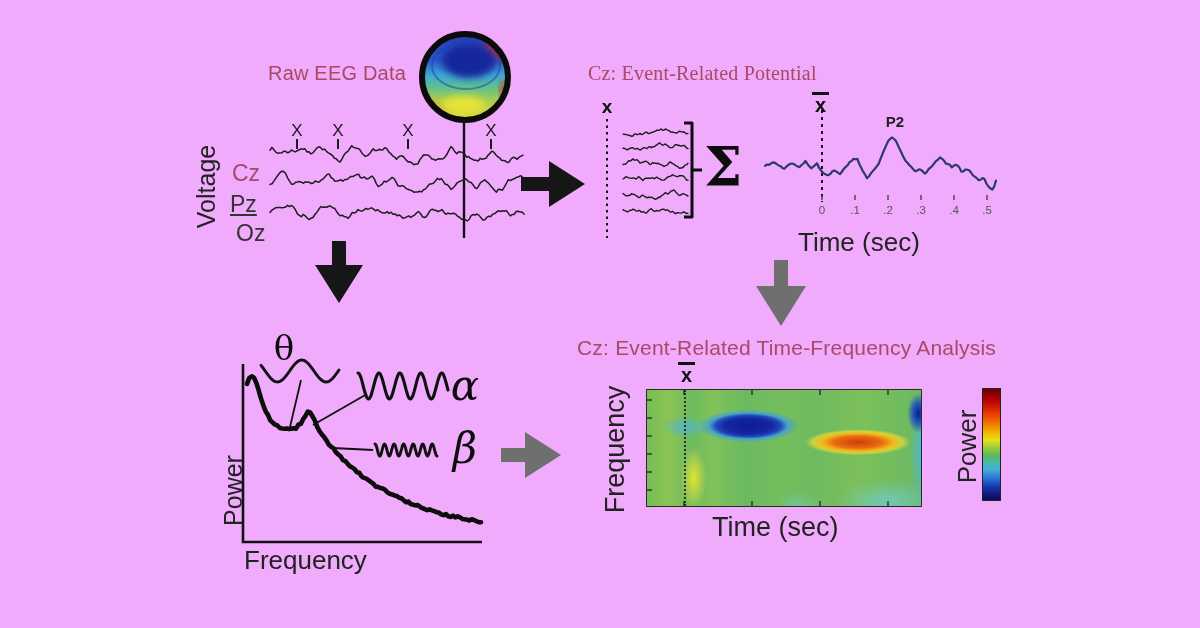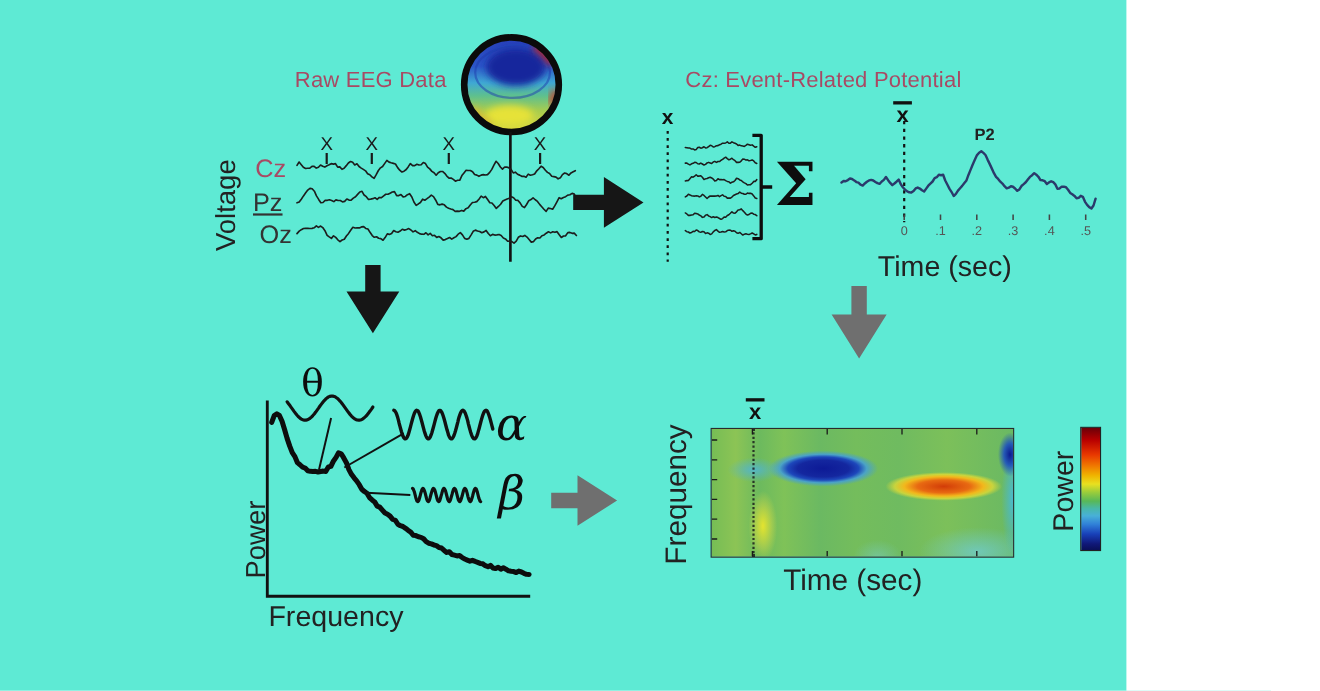--- a/index.html
+++ b/index.html
@@ -1,25 +1,25 @@
 <!DOCTYPE html>
 <html style="--rose: #a84a64; --navy: #2b3a6b; --arrow-black: #161616; --arrow-gray: #6f6f6f;"><head>
 <meta charset="utf-8">
 <style>
   :root{
     --rose:#a84a64; --navy:#2b3a6b; --arrow-black:#161616; --arrow-gray:#6f6f6f;
   }
   html,body{margin:0;padding:0;}
   body{font-family:"Liberation Sans",sans-serif;background:#fff;}
-  #canvas{position:relative;width:1024px;height:628px;background:#5eead4;overflow:hidden;}
+  #canvas{position:relative;width:1200px;height:628px;background:#f0abfc;overflow:hidden;}
   .abs{position:absolute;}
   .title{color:var(--rose);font-size:20px;letter-spacing:.2px;white-space:nowrap;}
   .axis-label{color:#222;white-space:nowrap;}
   .rot{transform:rotate(-90deg);text-align:center;}
-  .chan{font-size:23px;color:#333;white-space:nowrap;}
+  .chan{font-size:23px;color:#333;white-space:nowrap;margin-top:20px;}
   .chan.cz{color:var(--rose);}
   .avg-marker{font-weight:bold;font-size:20px;color:#111;border-top:3px solid #111;line-height:1.05;padding:0 3px;}
   .trace{fill:none;stroke:#1d1d1d;stroke-width:1.5;stroke-linejoin:round;stroke-linecap:round;}
   .erp-line{fill:none;stroke:var(--navy);stroke-width:2.2;stroke-linejoin:round;stroke-linecap:round;}
   .spec-curve{fill:none;stroke:#0d0d0d;stroke-width:4.6;stroke-linejoin:round;stroke-linecap:round;}
   .wavelet{fill:none;stroke:#111;stroke-width:2.9;stroke-linejoin:round;stroke-linecap:round;}
   .pointer{stroke:#111;stroke-width:1.8;}
   .arrow-black{fill:var(--arrow-black);}
   .arrow-gray{fill:var(--arrow-gray);}
   .greek{font-family:"DejaVu Serif",serif;fill:#0d0d0d;}
@@ -101,21 +101,21 @@
     </g>
   </svg>
 
   <svg class="abs" style="left:521px;top:158px;" width="66" height="52" viewBox="0 0 66 52">
     <polygon class="arrow-black" points="0,19 28,19 28,3 64,26 28,49 28,33 0,33"></polygon>
   </svg>
   <svg class="abs" style="left:311px;top:241px;" width="56" height="64" viewBox="0 0 56 64">
     <polygon class="arrow-black" points="21,0 35,0 35,24 52,24 28,62 4,24 21,24"></polygon>
   </svg>
 
-  <div class="abs title" style="left:623px;top:62px;">Cz: Event-Related Potential</div>
+  <div class="abs title" style="left:588px;top:62px;font-family:Liberation Serif, serif;">Cz: Event-Related Potential</div>
 
   <svg class="abs" style="left:593px;top:95px;" width="160" height="150" viewBox="0 0 160 150">
     <text x="14" y="18" font-size="19" font-weight="bold" fill="#111" text-anchor="middle">x</text>
     <line x1="14" y1="24" x2="14" y2="143" stroke="#111" stroke-width="2" stroke-dasharray="2.5,4"></line>
     <polyline class="trace" style="stroke-width:1.4" points="30.0,39.1 31.4,39.3 32.8,39.6 34.2,39.6 35.7,40.5 37.1,40.4 38.5,41.3 39.9,41.0 41.3,39.1 42.7,38.9 44.1,39.7 45.5,39.3 47.0,38.4 48.4,39.5 49.8,39.3 51.2,38.2 52.6,37.1 54.0,37.5 55.4,38.6 56.8,38.3 58.3,37.5 59.7,37.4 61.1,36.6 62.5,36.1 63.9,35.2 65.3,35.2 66.7,35.0 68.2,33.9 69.6,35.2 71.0,35.1 72.4,34.0 73.8,34.7 75.2,35.3 76.6,35.9 78.0,37.2 79.5,36.9 80.9,37.6 82.3,37.8 83.7,38.1 85.1,37.2 86.5,36.1 87.9,36.6 89.3,37.1 90.8,36.7 92.2,37.9 93.6,38.9 95.0,38.4"></polyline>
     <polyline class="trace" style="stroke-width:1.4" points="30.0,53.3 31.4,53.2 32.8,54.2 34.2,54.9 35.7,53.9 37.1,53.5 38.5,52.6 39.9,52.7 41.3,53.9 42.7,54.1 44.1,53.3 45.5,54.1 47.0,55.0 48.4,54.4 49.8,53.1 51.2,52.6 52.6,53.1 54.0,53.6 55.4,52.2 56.8,51.7 58.3,52.7 59.7,51.8 61.1,51.9 62.5,50.7 63.9,49.9 65.3,48.7 66.7,47.9 68.2,49.2 69.6,50.3 71.0,49.7 72.4,48.9 73.8,50.2 75.2,51.1 76.6,52.6 78.0,52.6 79.5,52.5 80.9,51.2 82.3,49.6 83.7,49.7 85.1,50.5 86.5,50.3 87.9,51.1 89.3,50.8 90.8,50.4 92.2,51.3 93.6,53.0 95.0,53.6"></polyline>
     <polyline class="trace" style="stroke-width:1.4" points="30.0,69.5 31.4,69.2 32.8,69.0 34.2,67.4 35.7,65.7 37.1,66.1 38.5,65.1 39.9,63.9 41.3,65.1 42.7,65.1 44.1,64.7 45.5,66.1 47.0,68.2 48.4,67.6 49.8,67.3 51.2,66.6 52.6,66.1 54.0,66.8 55.4,67.8 56.8,69.5 58.3,69.1 59.7,67.5 61.1,68.3 62.5,68.2 63.9,68.5 65.3,68.3 66.7,69.2 68.2,69.9 69.6,70.2 71.0,71.5 72.4,70.7 73.8,70.3 75.2,69.1 76.6,67.0 78.0,67.4 79.5,68.6 80.9,69.1 82.3,70.3 83.7,71.2 85.1,71.9 86.5,73.2 87.9,73.0 89.3,72.9 90.8,71.6 92.2,69.9 93.6,69.9 95.0,68.3"></polyline>
     <polyline class="trace" style="stroke-width:1.4" points="30.0,84.0 31.4,83.2 32.8,81.6 34.2,82.2 35.7,82.9 37.1,83.1 38.5,83.3 39.9,82.9 41.3,83.1 42.7,84.0 44.1,83.4 45.5,81.7 47.0,82.7 48.4,84.1 49.8,85.5 51.2,84.1 52.6,83.2 54.0,83.3 55.4,83.3 56.8,83.3 58.3,83.2 59.7,82.7 61.1,83.8 62.5,82.9 63.9,82.1 65.3,83.4 66.7,83.6 68.2,85.1 69.6,85.1 71.0,85.1 72.4,84.1 73.8,82.7 75.2,82.0 76.6,81.4 78.0,81.0 79.5,79.6 80.9,80.6 82.3,80.9 83.7,81.6 85.1,81.6 86.5,80.5 87.9,80.8 89.3,80.6 90.8,81.4 92.2,83.1 93.6,85.0 95.0,85.4"></polyline>
     <polyline class="trace" style="stroke-width:1.4" points="30.0,98.6 31.4,99.5 32.8,100.8 34.2,100.8 35.7,100.5 37.1,100.3 38.5,98.8 39.9,99.1 41.3,99.5 42.7,100.5 44.1,101.2 45.5,102.6 47.0,102.2 48.4,100.6 49.8,100.1 51.2,101.3 52.6,101.9 54.0,102.8 55.4,102.0 56.8,102.7 58.3,102.2 59.7,102.8 61.1,103.6 62.5,104.4 63.9,103.7 65.3,102.2 66.7,102.5 68.2,100.9 69.6,100.2 71.0,98.9 72.4,97.5 73.8,98.7 75.2,98.8 76.6,97.6 78.0,96.0 79.5,95.7 80.9,94.9 82.3,96.5 83.7,97.9 85.1,99.6 86.5,100.5 87.9,100.0 89.3,98.9 90.8,98.7 92.2,99.7 93.6,100.1 95.0,101.1"></polyline>
     <polyline class="trace" style="stroke-width:1.4" points="30.0,114.7 31.4,115.6 32.8,115.9 34.2,116.8 35.7,116.3 37.1,115.3 38.5,115.4 39.9,114.1 41.3,114.6 42.7,115.8 44.1,116.2 45.5,115.4 47.0,115.7 48.4,117.2 49.8,116.7 51.2,117.0 52.6,118.2 54.0,117.6 55.4,115.8 56.8,114.5 58.3,113.7 59.7,115.2 61.1,116.2 62.5,116.0 63.9,115.5 65.3,115.9 66.7,115.7 68.2,114.6 69.6,114.2 71.0,114.3 72.4,115.3 73.8,114.8 75.2,115.2 76.6,116.6 78.0,117.1 79.5,116.3 80.9,117.5 82.3,118.7 83.7,117.9 85.1,117.6 86.5,117.9 87.9,118.1 89.3,117.6 90.8,116.8 92.2,117.7 93.6,118.6 95.0,118.1"></polyline>
@@ -167,20 +167,21 @@
     <text class="greek" x="250" y="70" font-size="42" font-style="italic" text-anchor="middle">α</text>
     <text class="greek" x="250" y="133" font-size="42" font-style="italic" text-anchor="middle">β</text>
   </svg>
   <div class="abs axis-label rot" style="left:183px;top:476px;width:100px;font-size:25px;">Power</div>
   <div class="abs axis-label" style="left:244px;top:545px;font-size:26px;">Frequency</div>
 
   <svg class="abs" style="left:501px;top:428px;" width="64" height="54" viewBox="0 0 64 54">
     <polygon class="arrow-gray" points="0,20 24,20 24,4 60,27 24,50 24,34 0,34"></polygon>
   </svg>
 
+  <div class="abs title" style="left:577px;top:336px;font-size:21px;">Cz: Event-Related Time-Frequency Analysis</div>
   <div class="abs avg-marker" style="left:678px;top:362px;">x</div>
   <div class="abs axis-label rot" style="left:545px;top:434px;width:140px;font-size:27px;">Frequency</div>
 
   <div class="abs heatmap" style="left:646px;top:389px;">
     <div class="dotline"></div>
     <svg width="274" height="116" viewBox="0 0 274 116" style="position:absolute;left:0;top:0;">
       <g stroke="#1a1a1a" stroke-width="1.2">
         <line x1="0" y1="10" x2="5" y2="10"></line>
           <line x1="0" y1="28" x2="5" y2="28"></line>
         <line x1="0" y1="46" x2="5" y2="46"></line>

